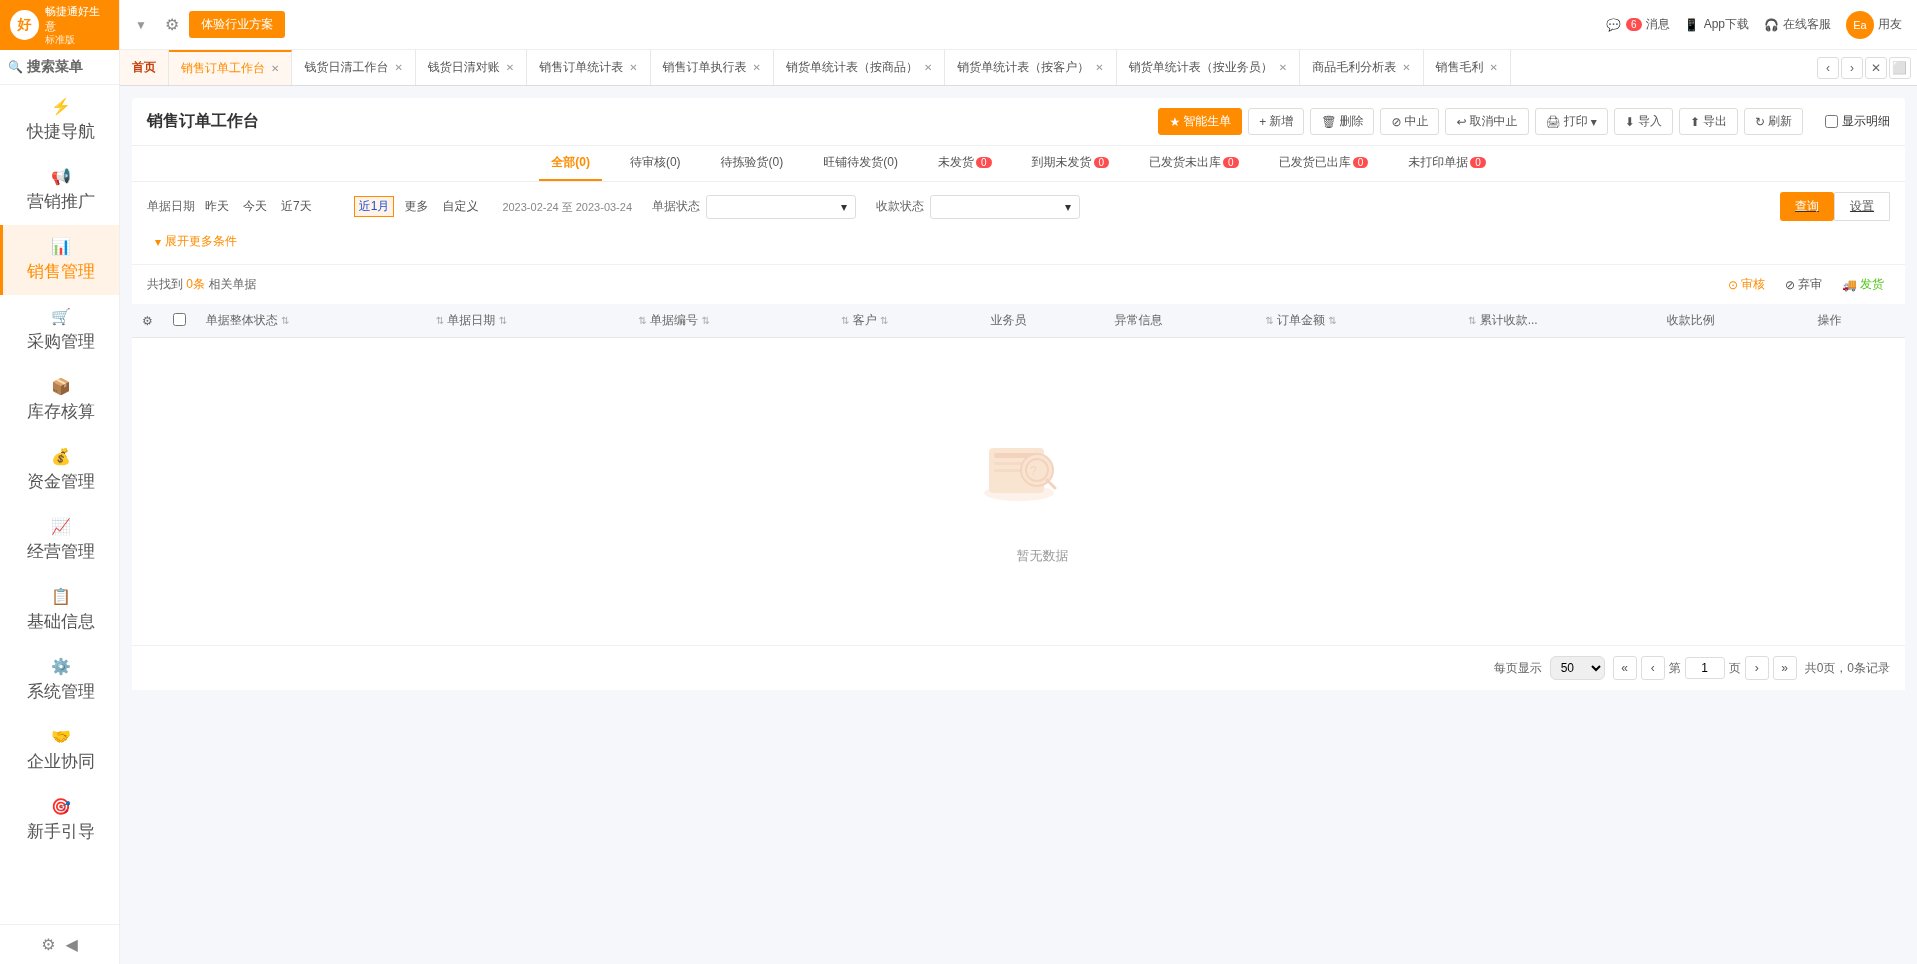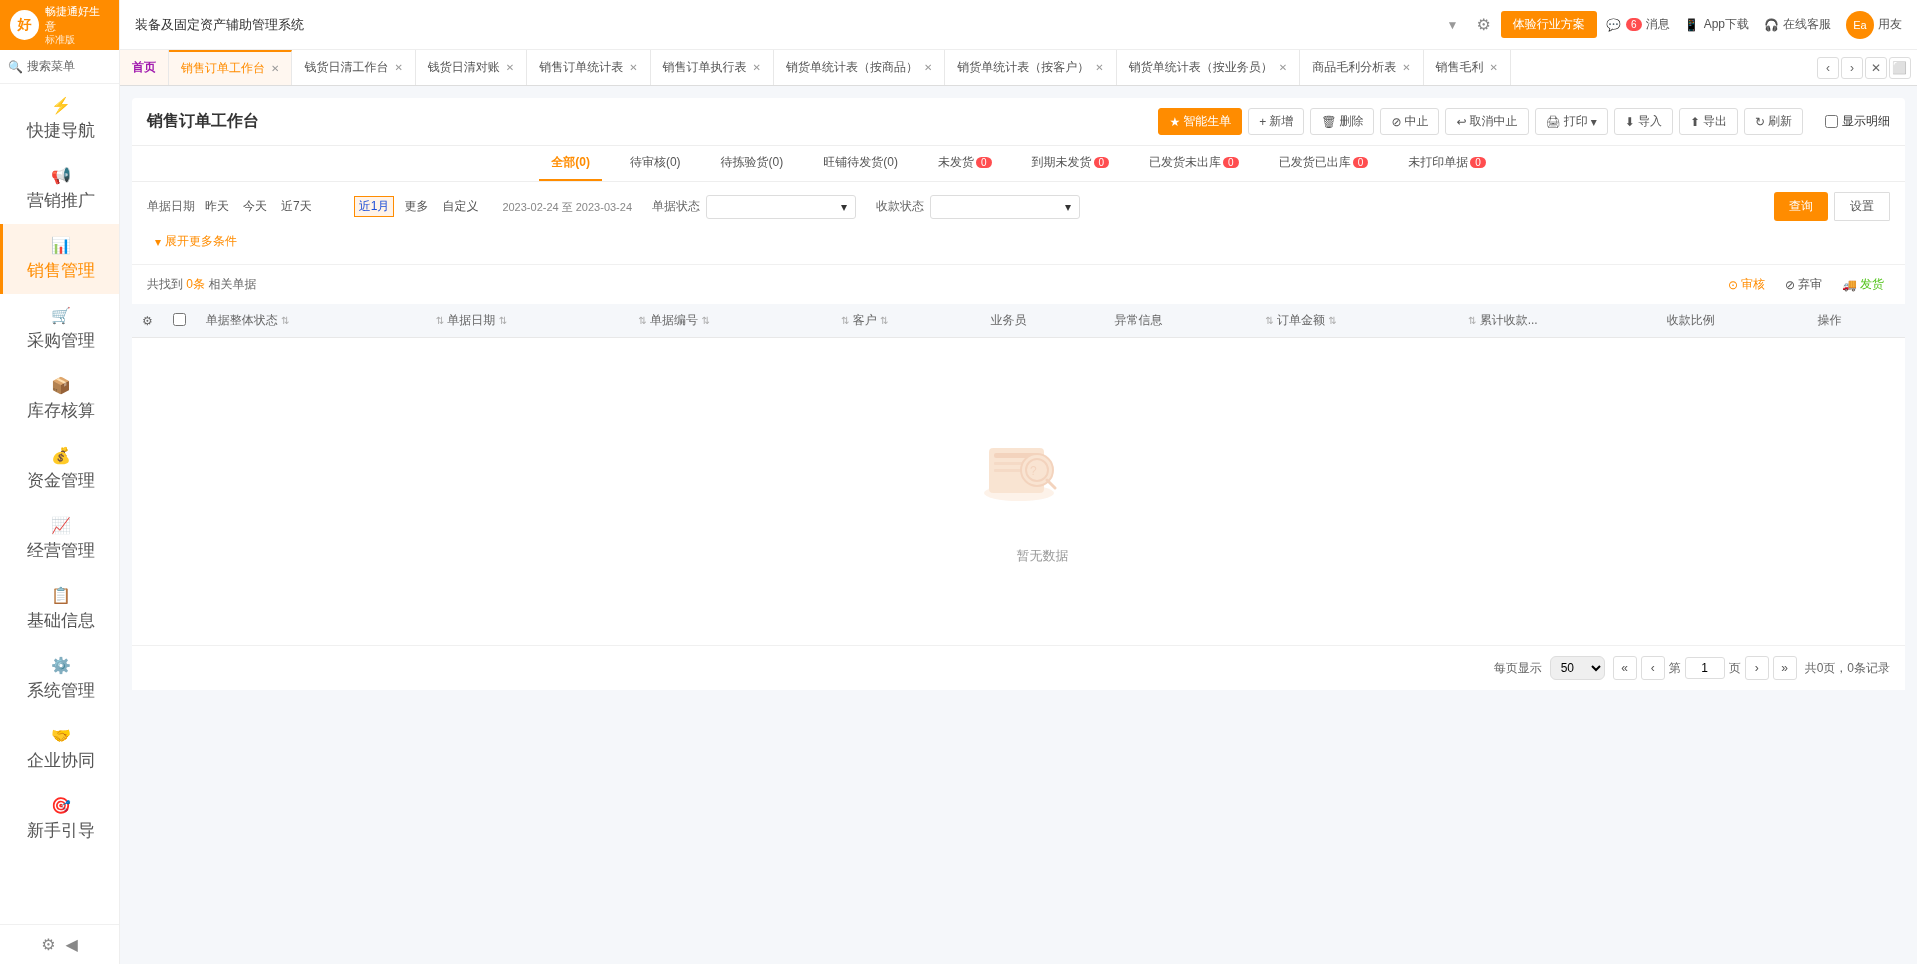--- a/index.html
+++ b/index.html
@@ -7,21 +7,21 @@
     
     
     .app-container { display: flex; height: 100%; }
     
     
     .sidebar { width: 120px; background: #fff; border-right: 1px solid #eee; display: flex; flex-direction: column; flex-shrink: 0; }
     .sidebar-logo { background: #ff8c00; padding: 10px; display: flex; align-items: center; gap: 6px; height: 50px; }
     .sidebar-logo-icon { width: 30px; height: 30px; background: #fff; border-radius: 50%; display: flex; align-items: center; justify-content: center; color: #ff8c00; font-size: 14px; font-weight: bold; }
     .sidebar-logo-text { color: #fff; font-size: 11px; line-height: 1.3; }
     .sidebar-search { padding: 8px; border-bottom: 1px solid #f0f0f0; display: flex; align-items: center; gap: 4px; cursor: pointer; }
-    .sidebar-search-text { font-size: 12px; color: #666; }
+    .sidebar-search-text { font-size: 14px; color: #666; font-weight: bold; }
     .sidebar-nav { flex: 1; overflow-y: auto; }
     .sidebar-item { display: flex; flex-direction: column; align-items: center; padding: 12px 8px; cursor: pointer; border-left: 3px solid transparent; gap: 4px; }
     .sidebar-item.active { background: #fff3e8; border-left-color: #ff8c00; }
     .sidebar-item .item-icon { font-size: 16px; color: #666; }
     .sidebar-item.active .item-icon { color: #ff8c00; }
     .sidebar-item .item-label { font-size: 17px; color: #555; text-align: center; }
     .sidebar-item.active .item-label { color: #ff8c00; }
     .sidebar-footer { padding: 10px; display: flex; gap: 10px; justify-content: center; border-top: 1px solid #f0f0f0; }
     
     
@@ -33,21 +33,21 @@
     .topbar-actions { display: flex; align-items: center; gap: 15px; margin-left: auto; }
     .topbar-btn { background: #ff8c00; color: #fff; border: none; padding: 5px 12px; border-radius: 3px; cursor: pointer; font-size: 12px; }
     .topbar-action-item { display: flex; align-items: center; gap: 4px; font-size: 12px; color: #555; cursor: pointer; }
     .badge { background: #ff4d4f; color: #fff; border-radius: 10px; padding: 1px 5px; font-size: 10px; min-width: 16px; text-align: center; }
     .topbar-avatar { width: 28px; height: 28px; background: #ff8c00; border-radius: 50%; display: flex; align-items: center; justify-content: center; color: #fff; font-size: 11px; }
     
     
     .tabbar { background: #fff; border-bottom: 1px solid #ddd; display: flex; align-items: center; overflow: hidden; height: 36px; }
     .tab { display: flex; align-items: center; padding: 0 12px; height: 100%; border-right: 1px solid #e8e8e8; cursor: pointer; white-space: nowrap; font-size: 12px; color: #555; gap: 6px; flex-shrink: 0; }
     .tab.active { background: #fff7f0; color: #ff8c00; border-top: 2px solid #ff8c00; }
-    .tab-home { background: #fff7f0; color: #a21caf; font-weight: bold; }
+    .tab-home { background: #fff7f0; color: #c2410c; font-weight: bold; }
     .tab-close { font-size: 10px; color: #999; cursor: pointer; }
     .tabbar-extra { margin-left: auto; display: flex; align-items: center; gap: 2px; padding: 0 6px; }
     .tabbar-btn { width: 22px; height: 22px; display: flex; align-items: center; justify-content: center; border: 1px solid #ddd; border-radius: 3px; cursor: pointer; font-size: 12px; color: #666; }
     
     
     .content { flex: 1; overflow: auto; padding: 12px; background: #f5f7fa; }
     
     
     .page-header { background: #fff; padding: 10px 15px; border-radius: 4px 4px 0 0; display: flex; align-items: center; justify-content: space-between; border-bottom: 1px solid #eee; }
     .page-title { font-size: 16px; font-weight: bold; color: #333; }
@@ -177,21 +177,20 @@
     </div>
     <div class="sidebar-footer">
       <span style="cursor:pointer;color:#888;font-size:16px;">⚙</span>
       <span style="cursor:pointer;color:#888;font-size:16px;">◀</span>
     </div>
   </div>
 
   <div class="main-area">
 
     <div class="topbar">
-      <span class="topbar-title">装备及固定资产辅助管理系统</span>
       <span style="cursor:pointer;color:#999;">▼</span>
       <span style="font-size:16px;color:#888;cursor:pointer;margin-left:8px;">⚙</span>
       <button class="topbar-btn">体验行业方案</button>
       <div class="topbar-actions">
         <div class="topbar-action-item">
           <span>💬</span>
           <span class="badge">6</span>
           <span>消息</span>
         </div>
         <div class="topbar-action-item">
@@ -364,21 +363,21 @@
             </div>
           </div>
           <div class="filter-item">
             <span class="filter-label">收款状态</span>
             <div class="filter-select">
               <span></span>
               <span>▾</span>
             </div>
           </div>
           <div class="filter-right">
-            <div style="display:flex;gap:6px;">
+            <div style="display:flex;text-decoration:underline;">
               <button class="query-btn">查询</button>
               <button class="setting-btn">设置</button>
             </div>
           </div>
         </div>
         <div style="margin-top:8px;">
           <div class="expand-more">
             <span>▾</span>
             <span>展开更多条件</span>
           </div>

